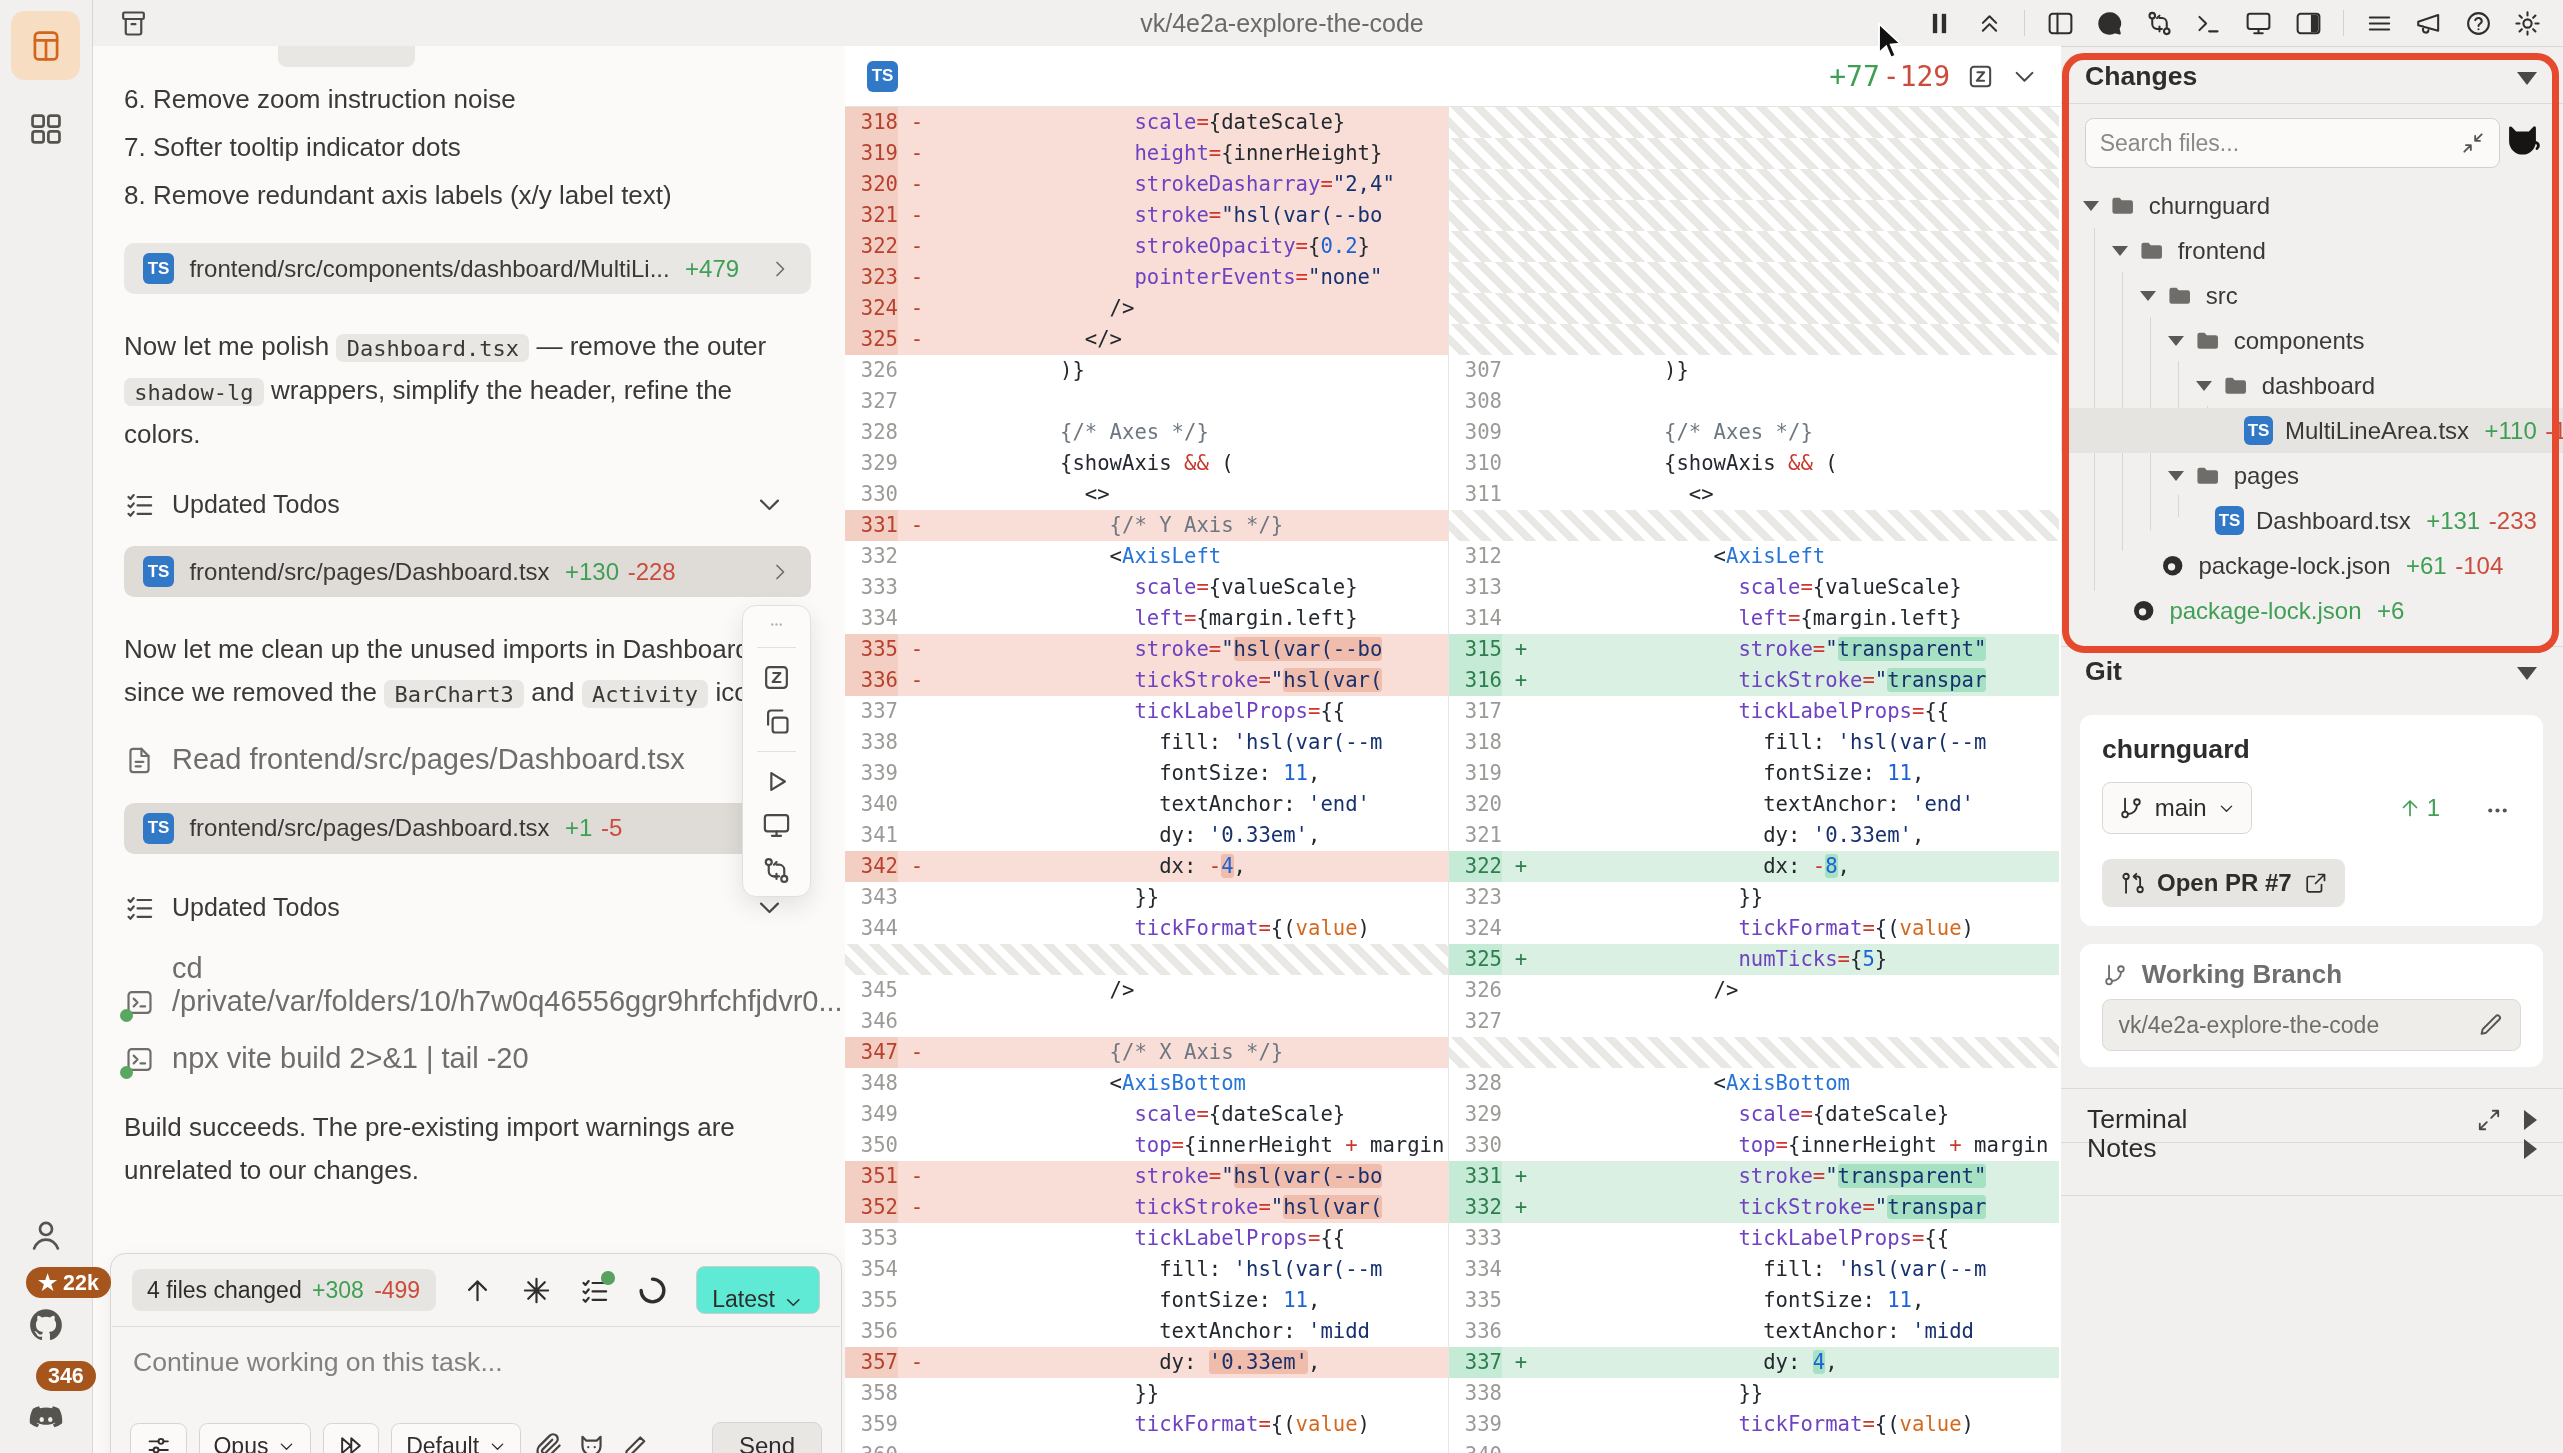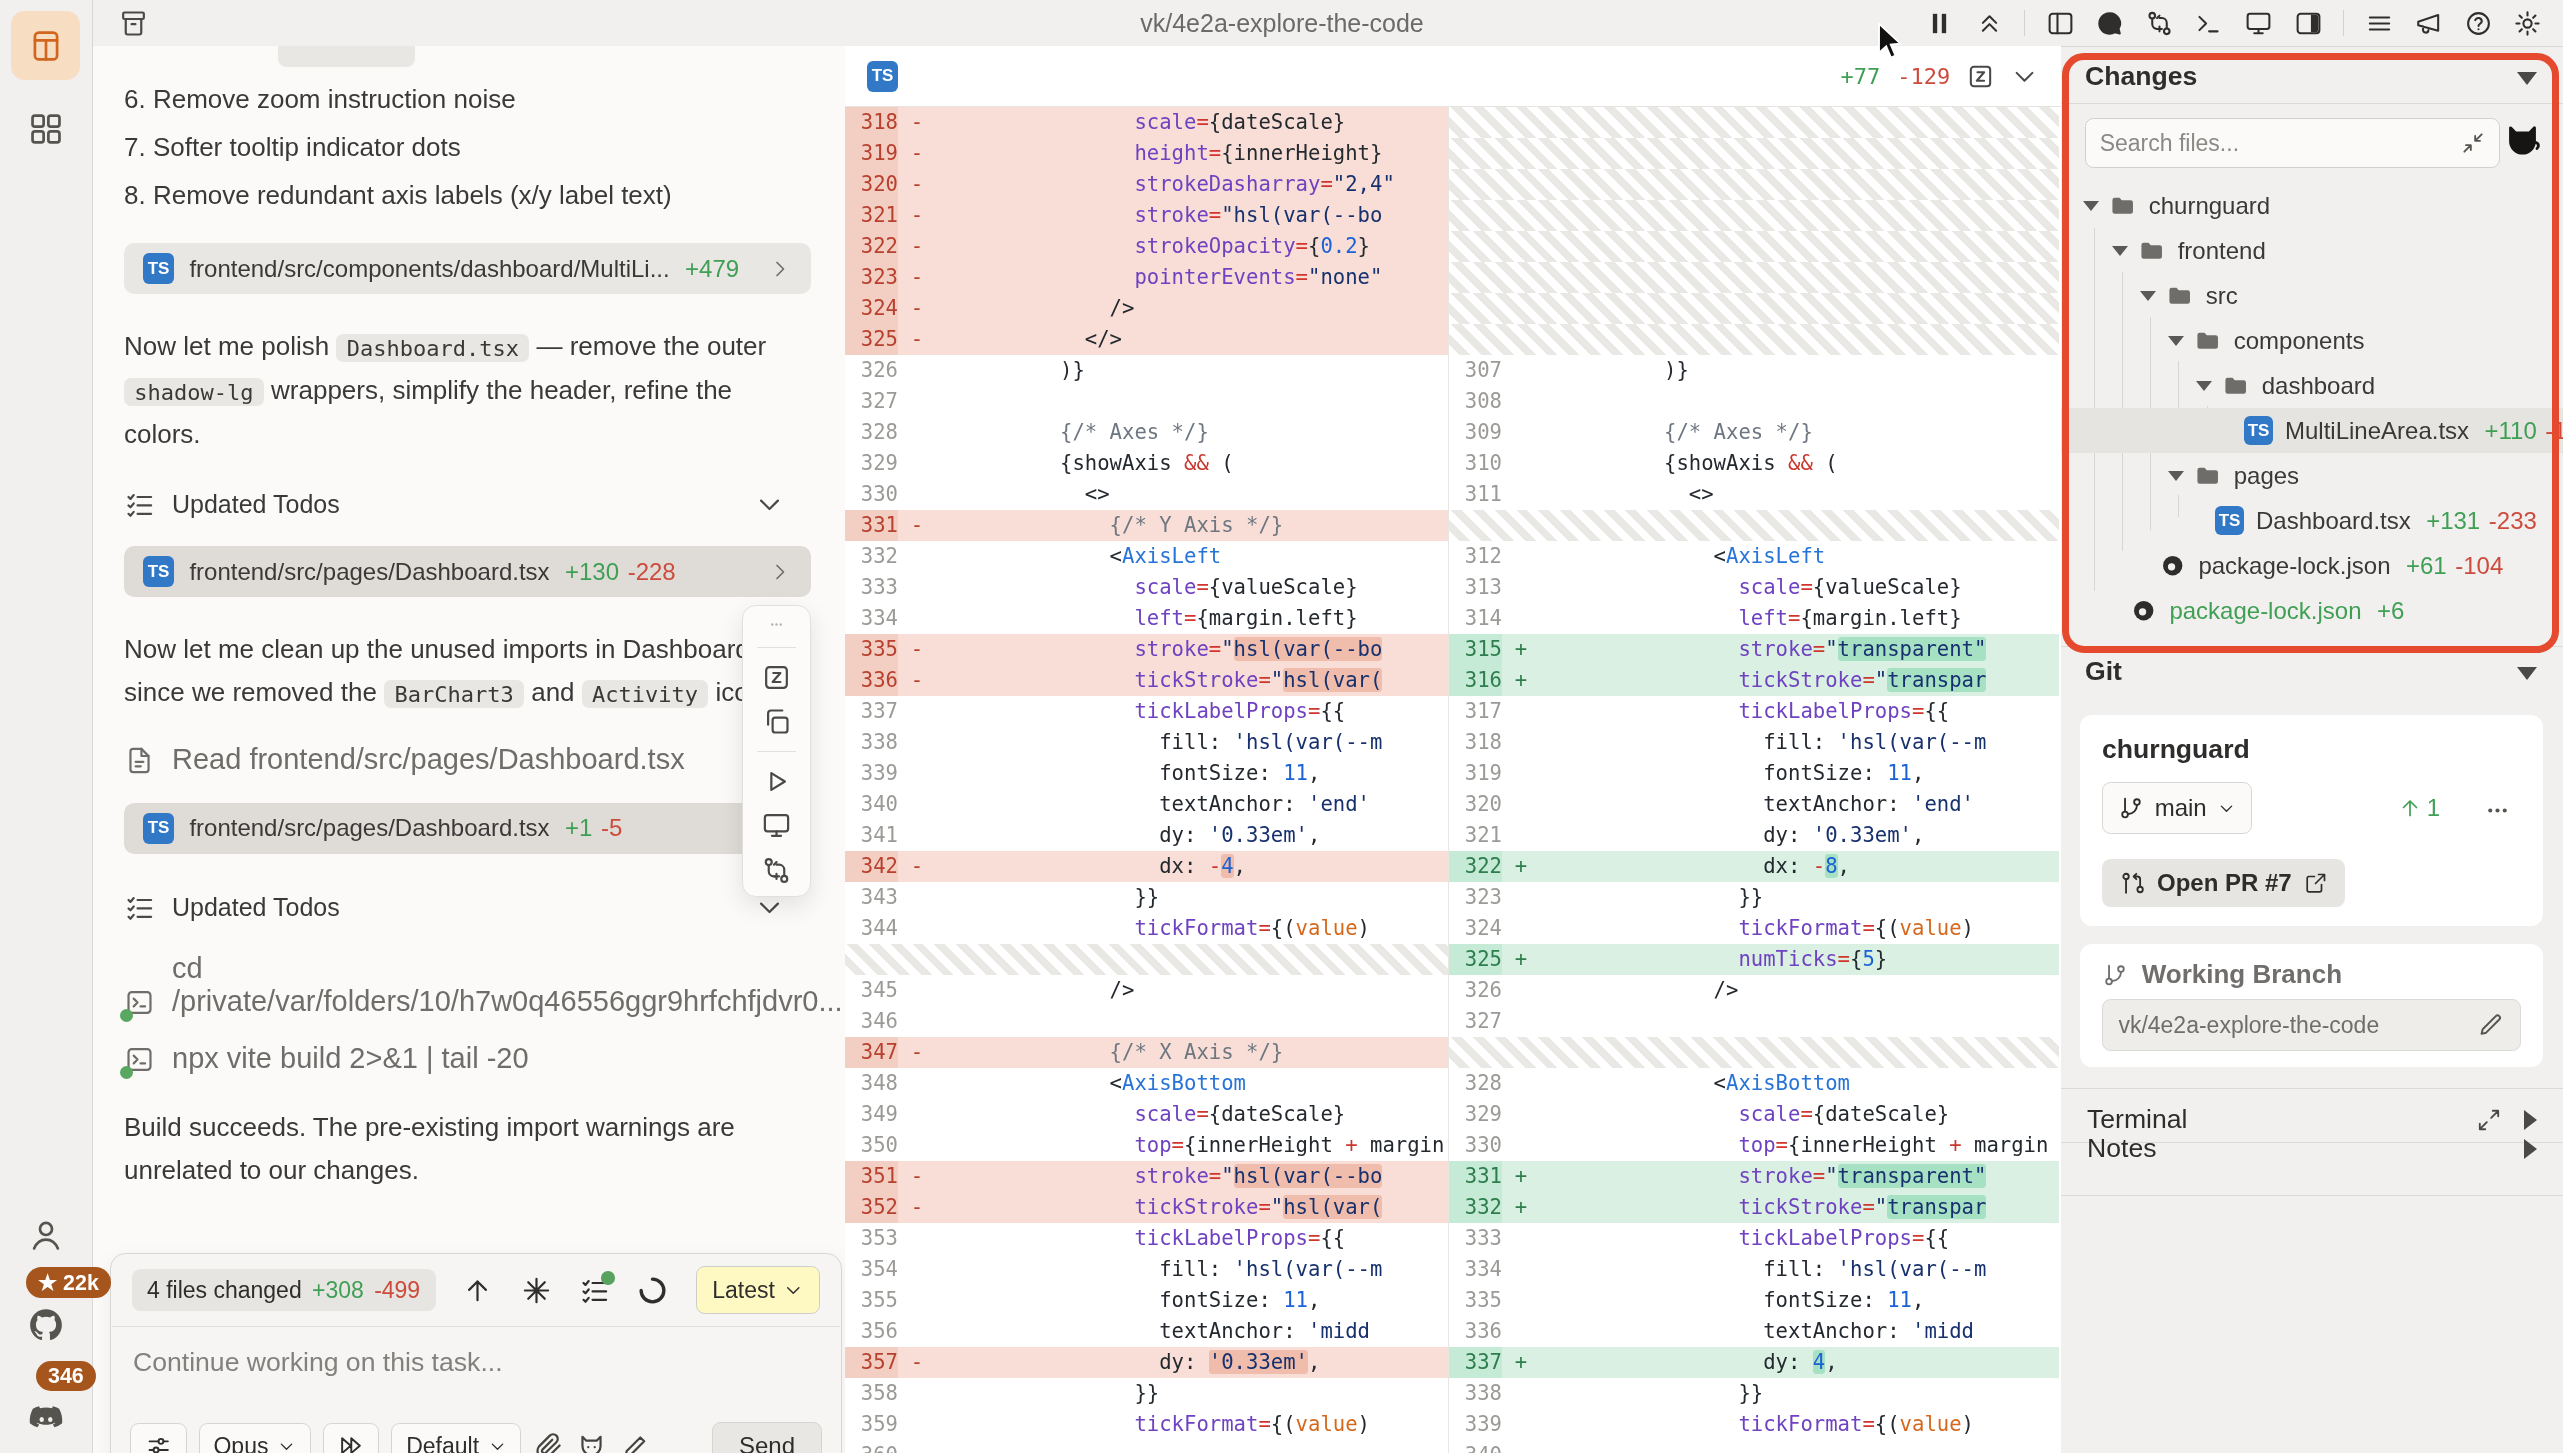--- a/index.html
+++ b/index.html
@@ -57,22 +57,22 @@
                   background:#5aa762;border-radius:50%}
 
   
   .composer{position:absolute;left:17px;top:1207px;width:730px;height:257px;background:#f6f5f3;
             border:0.9px solid #d8d6d2;border-radius:15.4px;box-shadow:0 6.9px 20.6px rgba(0,0,0,.06)}
   .comp-top{display:flex;align-items:center;height:72px;padding:0 20.6px}
   .files-chip{background:#e7e5e1;border-radius:8.6px;padding:7.7px 15.4px;font-size:23px;display:flex;gap:10.3px;white-space:nowrap}
   .comp-icons{margin-left:auto;display:flex;align-items:center;gap:27.4px}
   .cicon{width:31px;height:31px;color:#2f2e2d;cursor:pointer;position:relative}
   .cicon .dot{position:absolute;top:-3.4px;right:-5.1px;width:13.7px;height:13.7px;border-radius:50%;background:#58a15e}
-  .latest-btn{border:0.9px solid #cfcdc9;border-radius:8.6px;background:#fef9c3;height:46px;
-              display:flex;align-items:center;gap:8.6px;padding:0 15.4px;font-size:23px;color:#2f2e2d;cursor:pointer}
+  .latest-btn{border:0.9px solid #cfcdc9;border-radius:8.6px;background:#5eead4;height:46px;
+              display:flex;align-items:flex-end;gap:8.6px;padding:0 15.4px;font-size:23px;color:#2f2e2d;cursor:pointer}
   .comp-div{height:0.9px;background:#e0deda;margin:0 0.9px}
   .comp-input{padding:20.6px 22px;font-size:26.6px;color:#82817e}
   .comp-bottom{position:absolute;left:19px;right:19px;top:168px;display:flex;align-items:center;gap:12px}
   .small-btn{height:45px;border:0.9px solid #d6d4d0;border-radius:8.6px;background:#fbfaf9;
              display:flex;align-items:center;gap:8.6px;padding:0 13.7px;font-size:23px;color:#2f2e2d;cursor:pointer}
   .small-btn .ic,{width:27.4px;height:27.4px}
   .icon-plain{width:31px;height:31px;color:#44433f;cursor:pointer}
   .send-btn{margin-left:auto;background:#e9e7e3;border:0.9px solid #d6d4d0;height:46px;padding:0 26px;
             font-size:24px;border-radius:8.6px;display:flex;align-items:center;color:#2e2d2c;cursor:pointer}
 
@@ -81,21 +81,21 @@
        border-radius:13.7px;box-shadow:0 8.6px 24px rgba(0,0,0,.10);display:flex;flex-direction:column;
        align-items:center;padding:10.3px 0;gap:13.7px;z-index:6}
   .ftb .ic{width:31px;height:31px;color:#4a4947;cursor:pointer}
   .ftb .dots{color:#b5b3af}
   .ftb-sep{width:39px;height:0.9px;background:#e2e0dc}
 
   
   .diff{position:absolute;left:845px;top:46px;width:1216px;height:1408px;background:#fff}
   .diff-header{height:60px;border-bottom:0.9px solid #e6e4e1;display:flex;align-items:center;padding:0 22px;gap:15.4px}
   .dh-path{font-size:23px;color:#3d3c3b;white-space:nowrap;overflow:hidden}
-  .dh-counts{margin-left:auto;display:flex;gap:17px;font-size:22px}
+  .dh-counts{margin-left:auto;display:flex;gap:3px;font-size:28px}
   .dh-ic{width:29px;height:29px;color:#4a4947;cursor:pointer}
   .diff-body{position:absolute;top:61px;left:0;right:0;bottom:0;display:flex;overflow:hidden}
   .dcol{width:603px;overflow:hidden}
   .dcol.right{border-left:1.7px solid #e8e6e2;width:610px}
   .drow{display:flex;height:31px;line-height:31px;font-family:"DejaVu Sans Mono",monospace;
         font-size:20.6px;white-space:pre}
   .drow .num{width:53px;text-align:right;color:#9b9a97;flex:none}
   .drow .sign{width:38px;text-align:center;flex:none;color:transparent}
   .drow .code{flex:1;overflow:hidden}
   .drow.del{background:#f8ded6}

